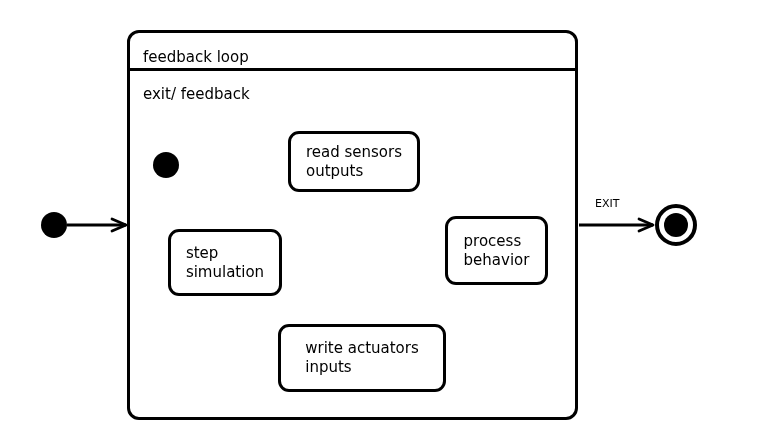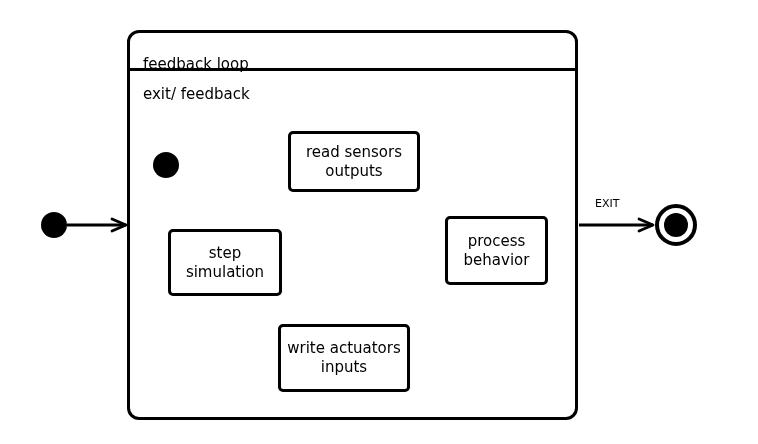--- a/index.html
+++ b/index.html
@@ -30,46 +30,46 @@
     width: 451px; height: 390px;
     border: 3px solid #000;
     border-radius: 12px;
     background: #ffffff;
     box-sizing: border-box;
   }
   .composite-title {
     box-sizing: border-box;
     height: 38px;
     border-bottom: 3px solid #000;
-    padding: 22px 0 0 13px;
+    padding: 15px 0 0 13px;
     font-size: 15px;
   }
   .composite-actions {
     padding: 12px 0 0 13px;
     font-size: 15px;
     line-height: 22px;
   }
   
   .state {
     position: absolute;
     border: 3px solid #000;
-    border-radius: 5px;
+    border-radius: 11px;
     background: #ffffff;
     box-sizing: border-box;
     display: flex;
     align-items: center;
     justify-content: center;
-    text-align: center;
+    text-align: left;
     font-size: 15px;
     line-height: 19px;
   }
   .state-label { white-space: pre-line; }
   #state-read    { left: 288px; top: 131px; width: 132px; height: 61px; }
   #state-process { left: 445px; top: 216px; width: 103px; height: 69px; }
-  #state-write   { left: 278px; top: 324px; width: 132px; height: 68px; }
+  #state-write   { left: 278px; top: 324px; width: 168px; height: 68px; }
   #state-step    { left: 168px; top: 229px; width: 114px; height: 67px; }
   
   .initial {
     position: absolute;
     width: 26px; height: 26px;
     border-radius: 50%;
     background: #000;
   }
   #initial-outer { left: 41px;  top: 212px; }
   #initial-inner { left: 153px; top: 152px; }

